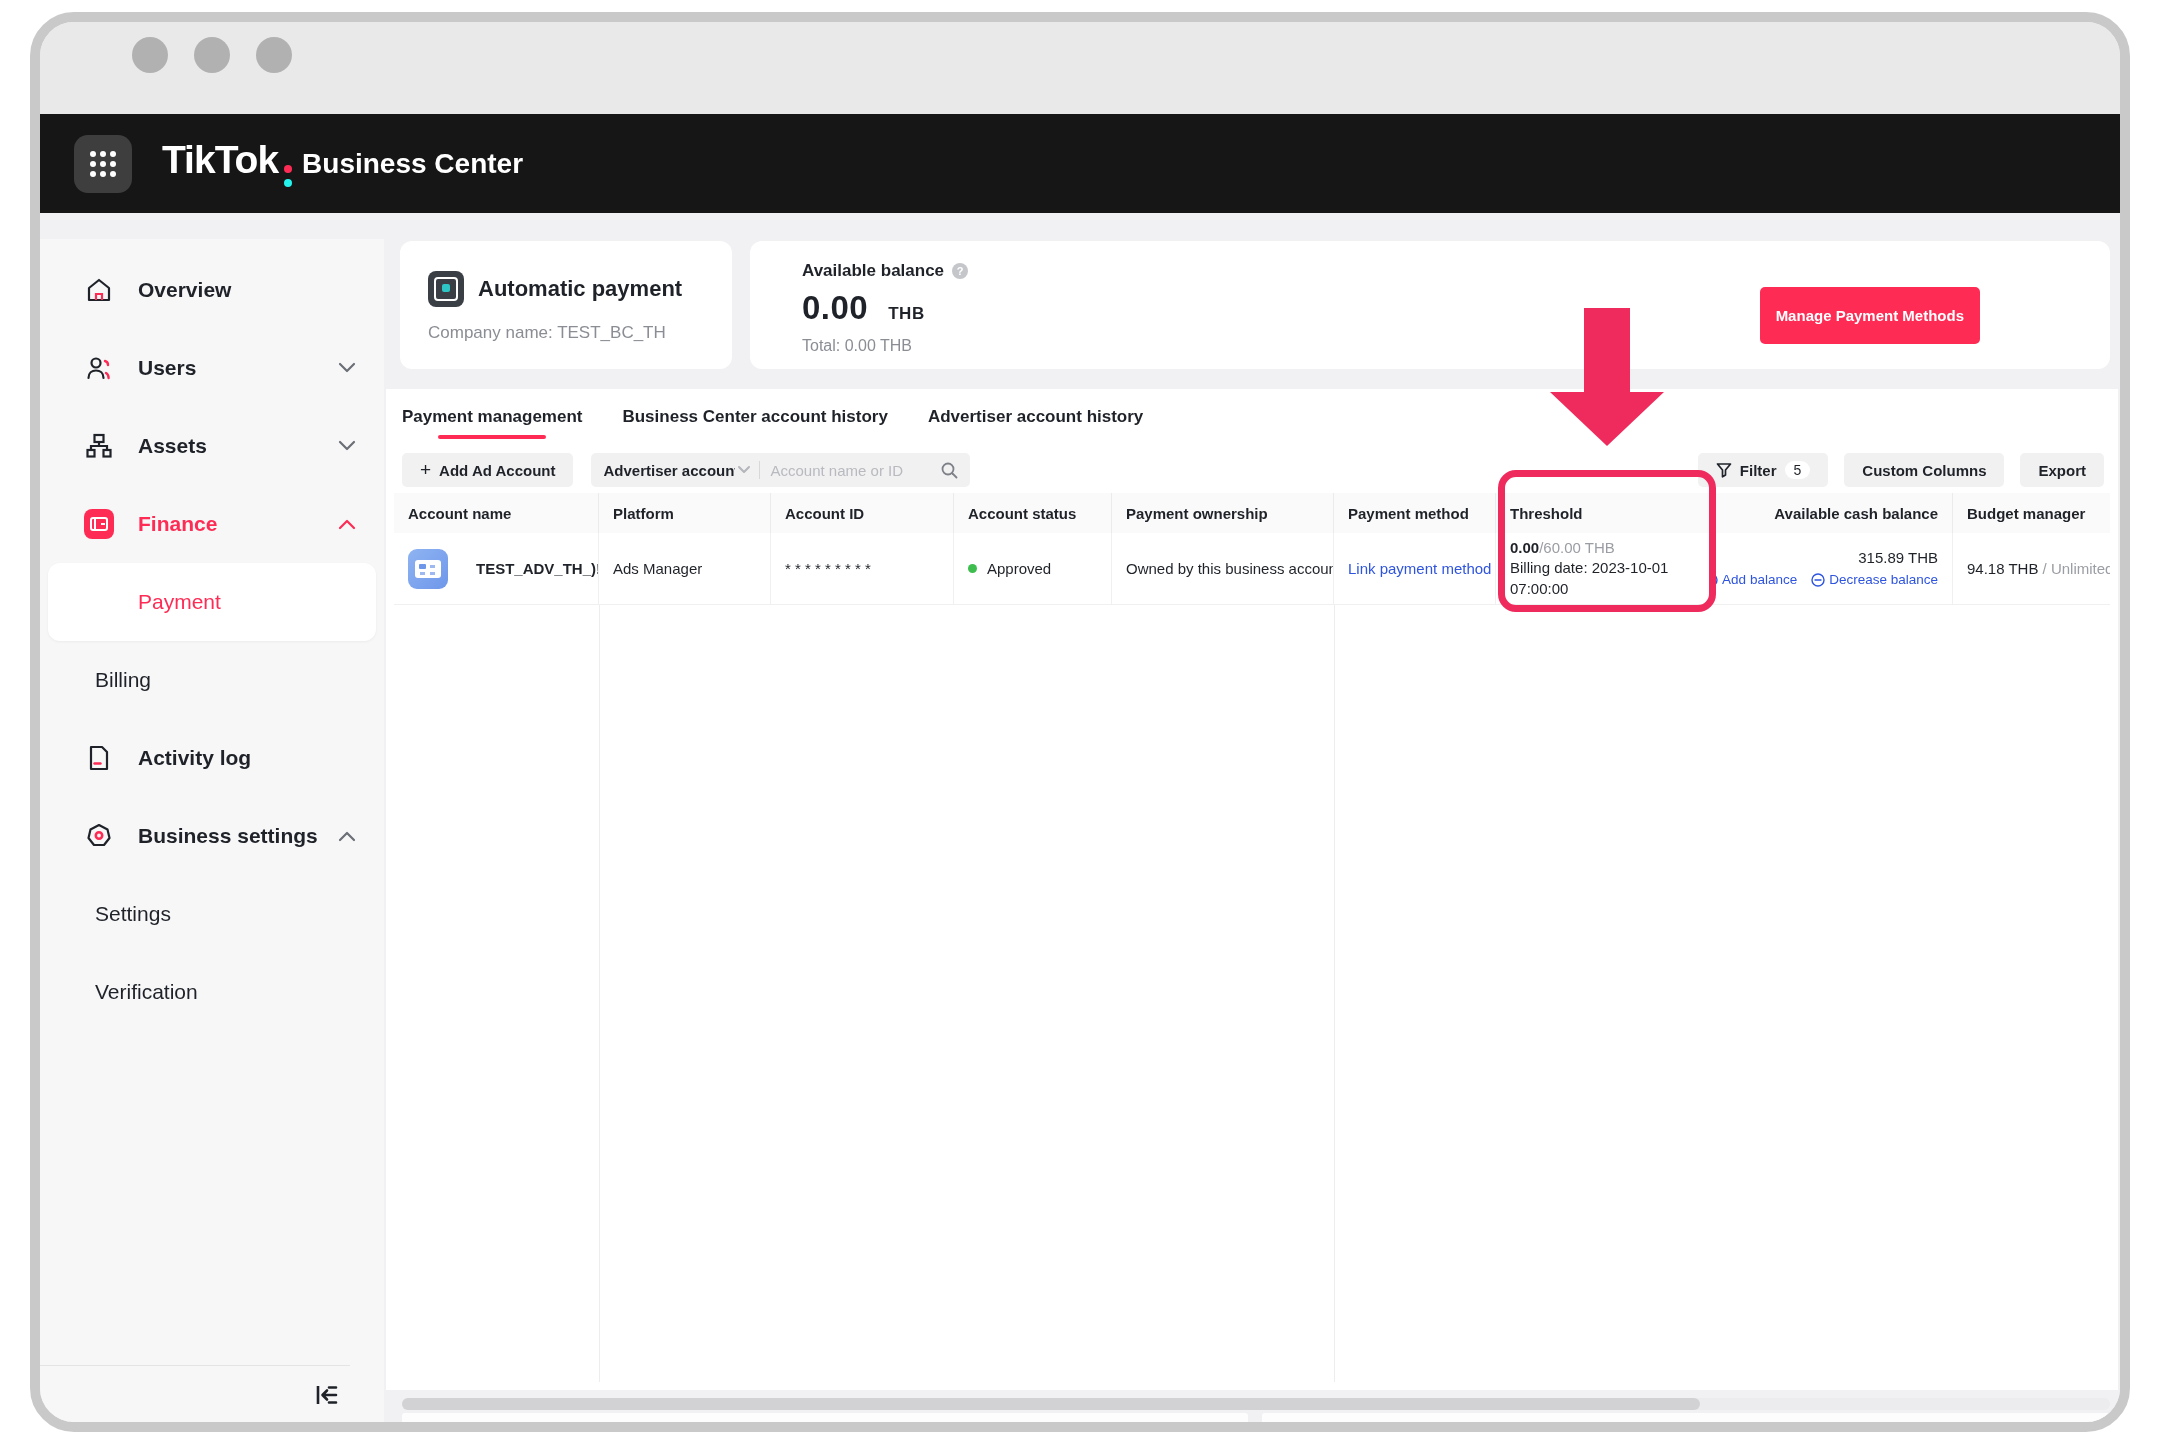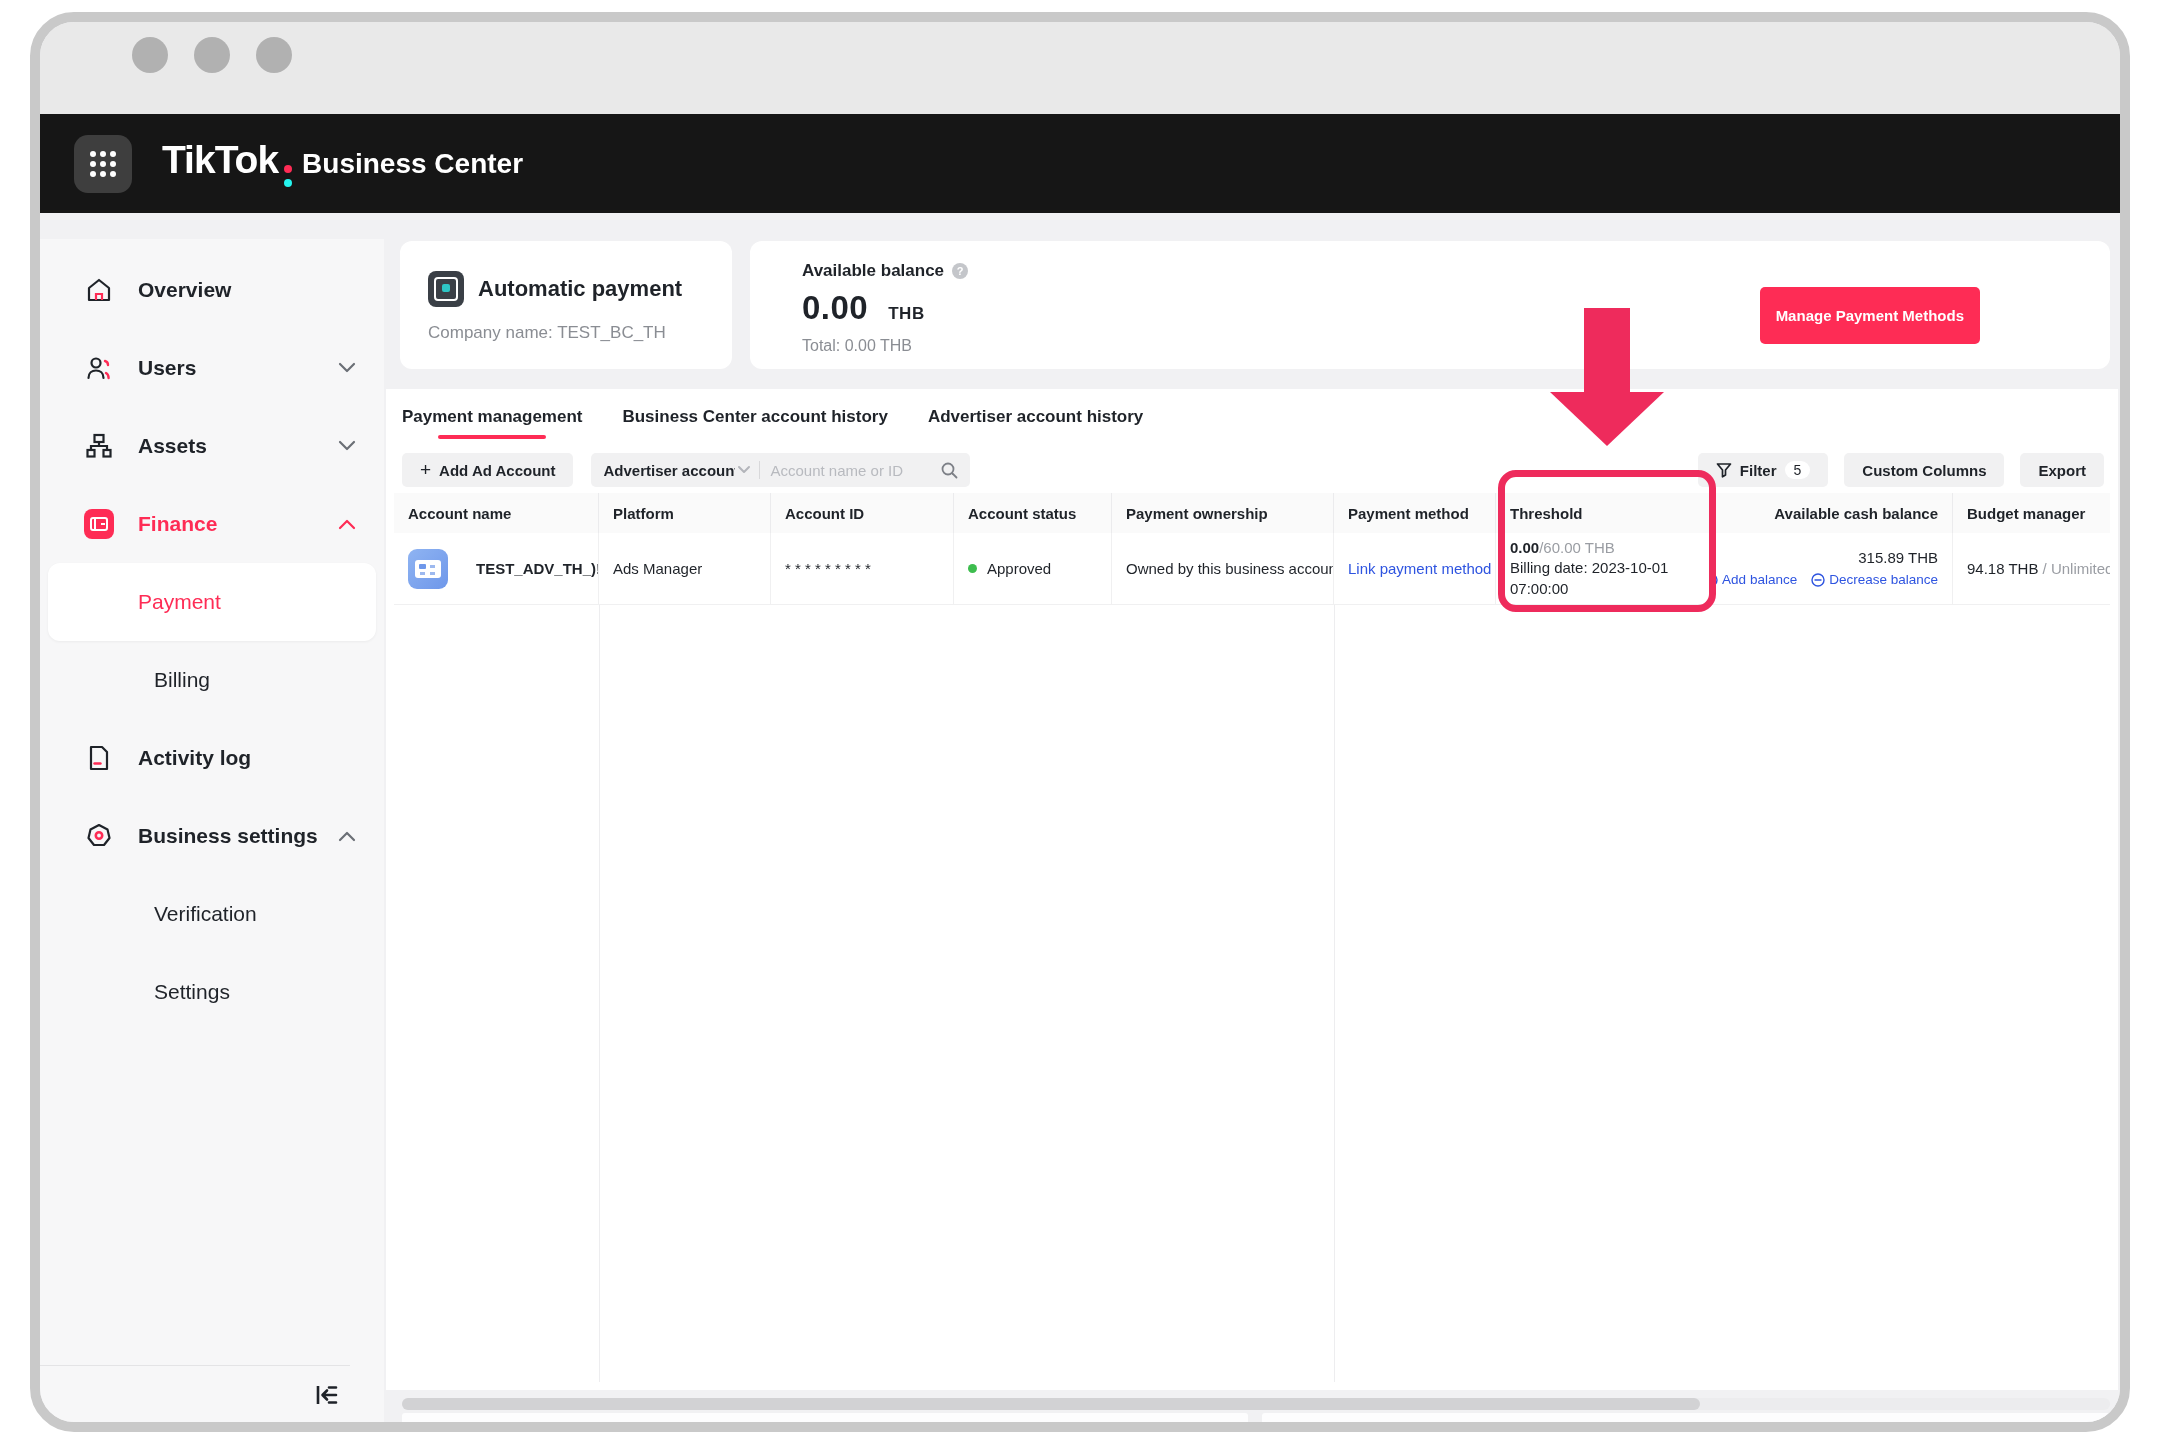--- a/index.html
+++ b/index.html
@@ -23,21 +23,21 @@
   .logo .colon i.bot { background:#25f4ee; }
   .logo .suffix { color:#fff; font-size:28px; font-weight:700; }
 
   
   .bodywrap { position:absolute; top:217px; left:0; right:0; bottom:0; display:flex; }
   .sidebar { position:relative; width:344px; background:#f7f7f8; flex:none; padding-top:12px; }
   .side-item { height:78px; display:flex; align-items:center; padding:0 28px 0 44px; cursor:pointer; position:relative; }
   .side-item .ic { width:30px; height:30px; flex:none; margin-right:24px; display:flex; align-items:center; justify-content:center; }
   .side-item .lbl { font-size:21px; font-weight:700; color:#1f2329; flex:1; white-space:nowrap; }
   .side-item .chev { flex:none; }
-  .side-item.sub { padding-left:114px; }
+  .side-item.sub { padding-left:55px; }
   .side-item.sub .lbl { font-weight:400; font-size:21px; }
   .side-item.pink .lbl { color:#fe2c55; }
   .side-item.active-pill { background:#ffffff; border-radius:12px; margin:0 8px; padding-left:90px; box-shadow:0 1px 3px rgba(0,0,0,0.05); }
   .side-item.active-pill .lbl { color:#fe2c55; font-weight:400; }
   .finance-ic { width:30px; height:30px; background:#fe2c55; border-radius:8px; display:flex; align-items:center; justify-content:center; }
   .side-divider { position:absolute; left:0; right:34px; bottom:56px; height:1px; background:#e4e4e6; }
   .collapse-btn { position:absolute; right:40px; bottom:10px; width:34px; height:34px; display:flex; align-items:center; justify-content:center; cursor:pointer; }
 
   
   .content { position:relative; flex:1; background:#f1f1f3; }
@@ -255,25 +255,25 @@
         </span>
         <span class="lbl">Business settings</span>
         <span class="chev">
           <svg width="18" height="12" viewBox="0 0 18 12" fill="none">
               <path d="M2 10 L9 3 L16 10" stroke="#6b6f76" stroke-width="2.2" stroke-linecap="round" stroke-linejoin="round"></path>
             </svg>
         </span>
       </div>
 
       <div class="side-item sub">
+        <span class="lbl">Settings</span>
+      </div>
+
+      <div class="side-item sub">
         <span class="lbl">Verification</span>
-      </div>
-
-      <div class="side-item sub">
-        <span class="lbl">Settings</span>
       </div>
 
       <div class="side-divider"></div>
       <div class="collapse-btn">
         <span>
           <svg width="30" height="30" viewBox="0 0 30 30" fill="none">
             <path d="M6 6 v18" stroke="#1f2329" stroke-width="2.6"></path>
             <path d="M24 15 H11 M15 10.5 L10.5 15 L15 19.5" stroke="#1f2329" stroke-width="2.6" stroke-linecap="round" stroke-linejoin="round"></path>
             <path d="M17 7.5 h7 M17 22.5 h7" stroke="#1f2329" stroke-width="2.6" stroke-linecap="round"></path>
           </svg>

